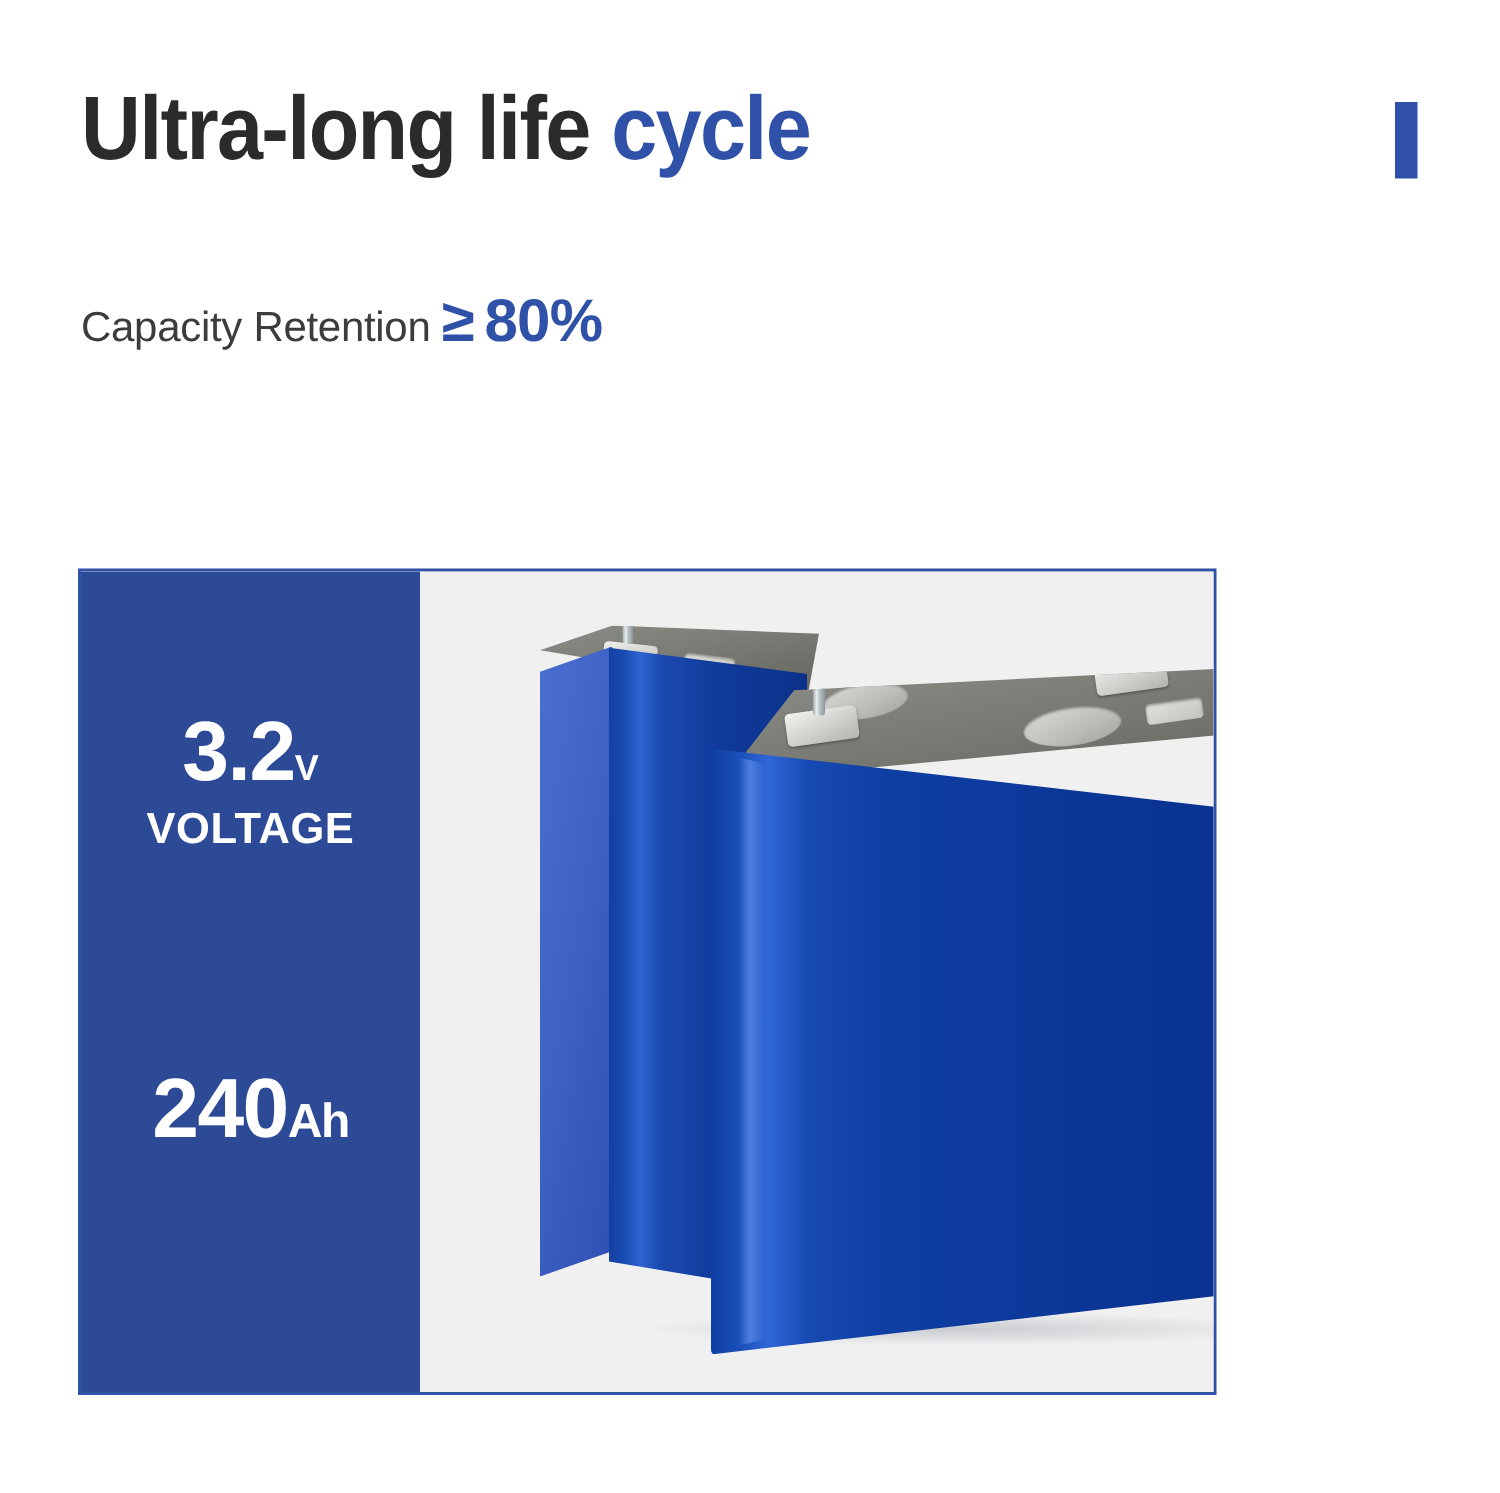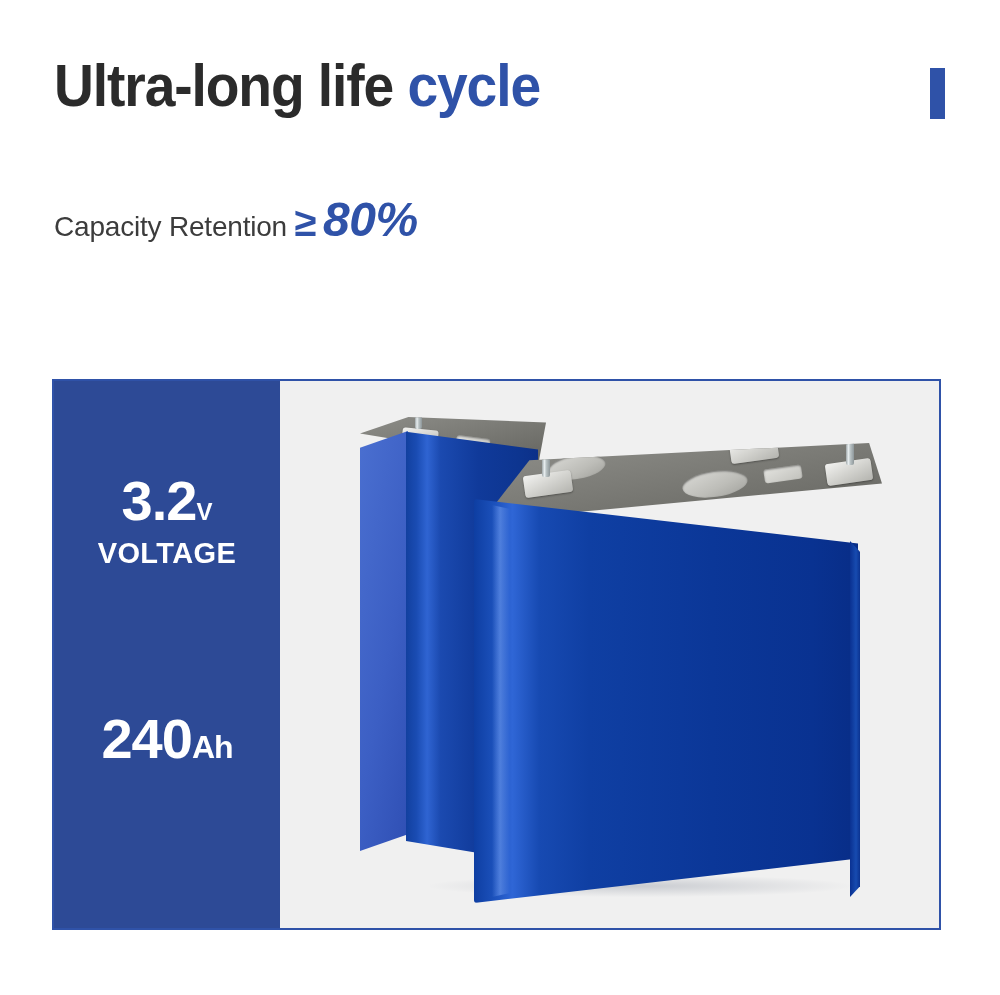--- a/index.html
+++ b/index.html
@@ -59,39 +59,38 @@
   .subline-1 { top: 192px; }
   .subline-2 { top: 256px; }
 
   .sub-reg {
     font-size: 28px;
     font-weight: 400;
     color: #3c3c3c;
     letter-spacing: -0.2px;
   }
   .sub-big {
-    font-size: 48px;
+    font-size: 40px;
     font-weight: 700;
     color: #2f52a8;
     letter-spacing: -0.5px;
-    font-style: italic;
   }
   .sub-ge {
     font-size: 40px;
     font-weight: 700;
     color: #2f52a8;
     padding-right: 2px;
   }
 
   
   .content-box {
     position: absolute;
     left: 52px;
     top: 379px;
-    width: 889px;
+    width: 759px;
     height: 551px;
     border: 2px solid #2f52a8;
     background: #f0f0f0;
     box-sizing: border-box;
     overflow: hidden;
   }
 
   
   .spec-sidebar {
     position: absolute;

